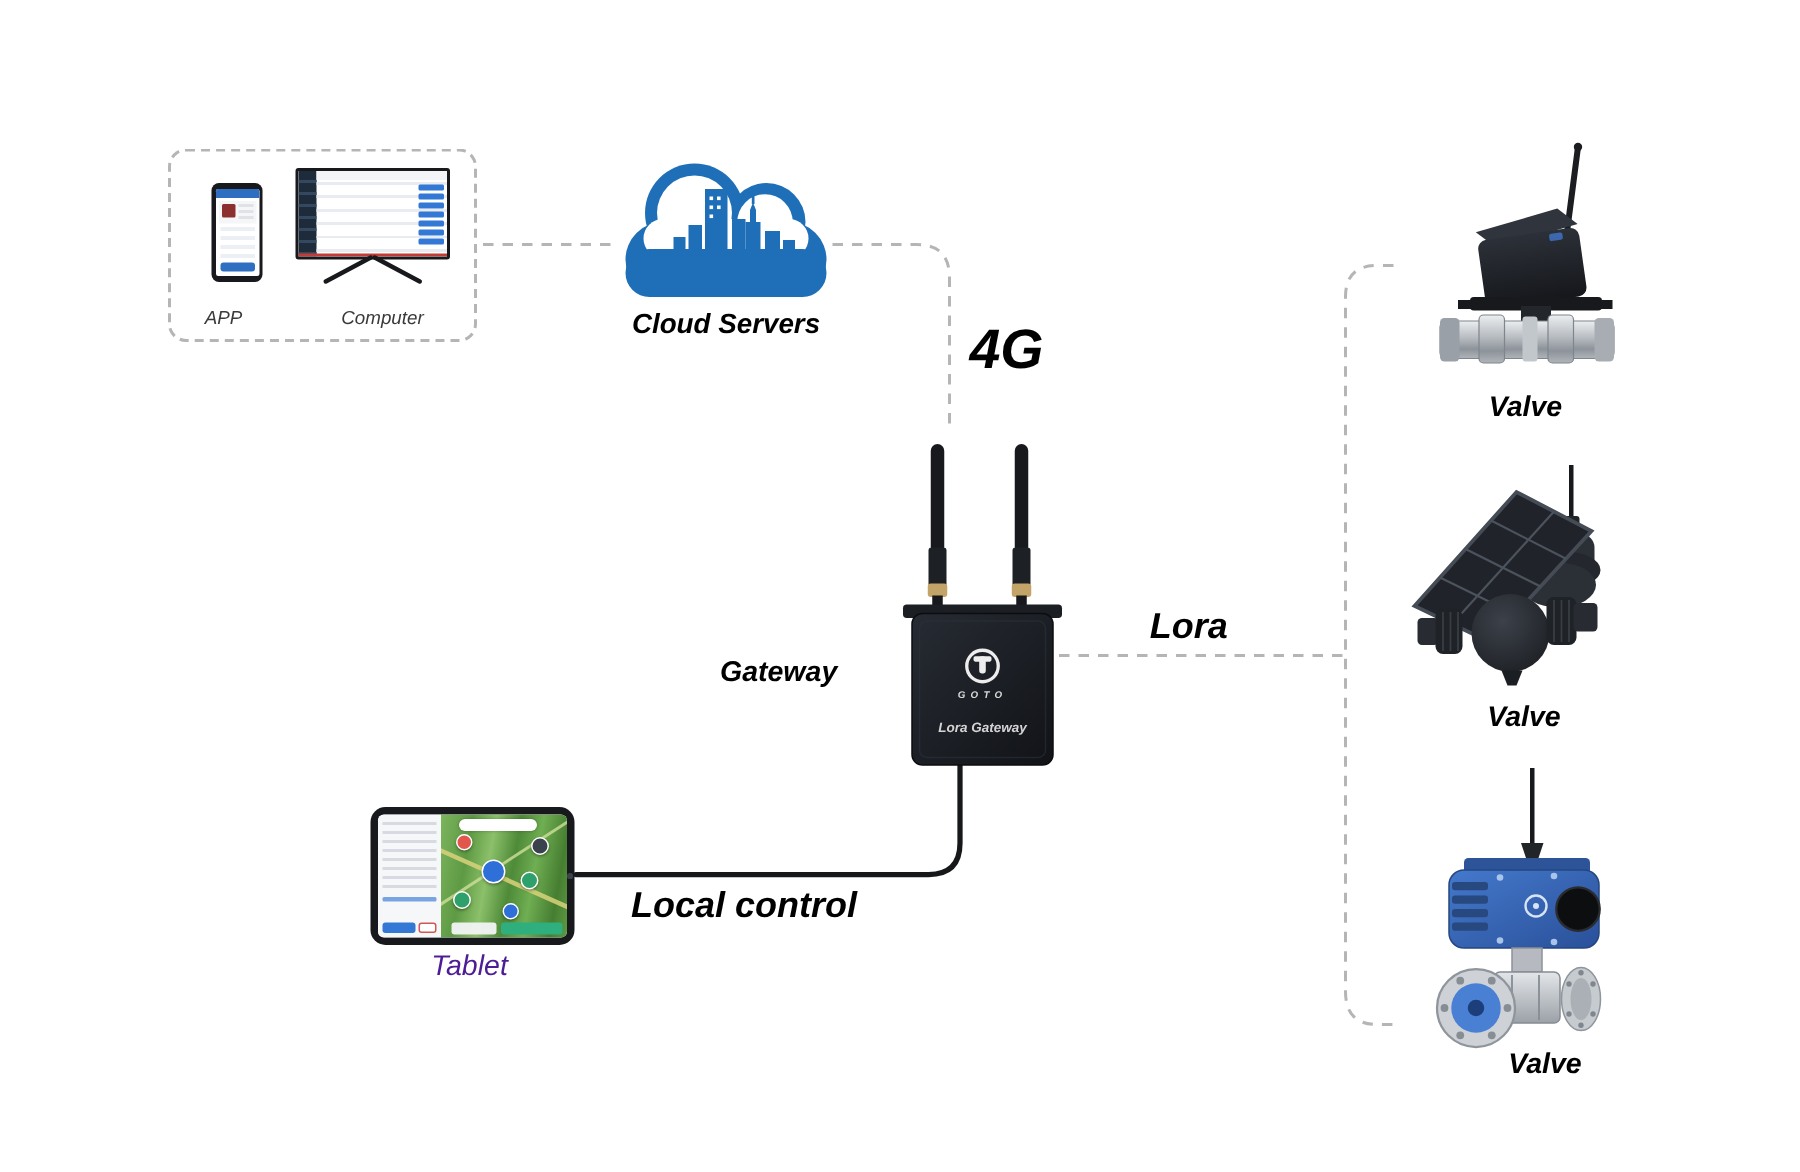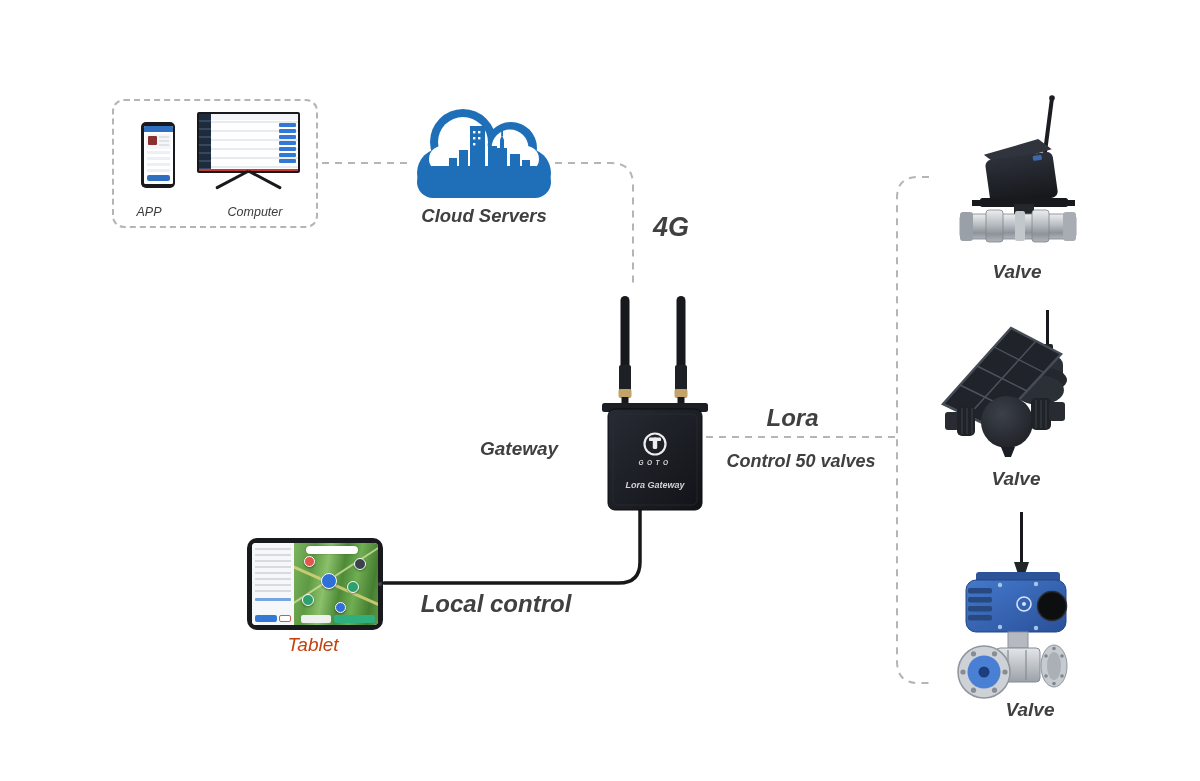--- a/index.html
+++ b/index.html
@@ -1,24 +1,24 @@
 <!DOCTYPE html>
 <html><head>
 <meta charset="utf-8">
 <style>
   html,body{margin:0;padding:0;background:#ffffff;}
   .canvas{position:relative;width:1200px;height:781px;background:#fff;overflow:hidden;
           font-family:"Liberation Sans",sans-serif;color:#262626;font-style:italic;}
   
-  .lbl{position:absolute;color:#404040;text-align:center;line-height:1.15;}
-  .lbl-big{font-size:27px;font-weight:700;}
+  .lbl{position:absolute;color:#000000;text-align:center;line-height:1.15;}
+  .lbl-big{font-size:37px;font-weight:700;}
   .lbl-mid{font-size:18px;font-weight:700;}
   .lbl-dev{font-size:19px;font-weight:700;}
   .lbl-small{font-size:12.5px;font-weight:400;color:#3a3a3a;}
-  .lbl-plain{font-size:19px;font-weight:400;color:#c2410c;}
+  .lbl-plain{font-size:19px;font-weight:400;color:#4c1d95;}
   
   .wires{position:absolute;left:0;top:0;z-index:1;}
   
   .client-box{position:absolute;left:112px;top:99px;width:206px;height:129px;
               border:2px dashed #b5b5b5;border-radius:12px;z-index:2;box-sizing:border-box;}
   
   .phone{position:absolute;left:141px;top:122px;width:34px;height:66px;background:#17191d;
          border-radius:5px;padding:4px 2.5px;box-sizing:border-box;z-index:3;}
   .ph-screen{width:100%;height:100%;background:#fff;border-radius:1.5px;display:flex;
              flex-direction:column;overflow:hidden;}
@@ -189,21 +189,20 @@
       <circle cx="55" cy="153" r="10.5" fill="none" stroke="#ededed" stroke-width="2.2"></circle>
       <rect x="49" y="146.5" width="12" height="3.6" rx="1.2" fill="#ededed"></rect>
       <rect x="52.8" y="146.5" width="4.4" height="11.5" rx="1.6" fill="#ededed"></rect>
     </g>
     <text x="55" y="174" text-anchor="middle" font-size="6.5" letter-spacing="3.5" font-weight="bold" fill="#d9d9d9" font-family="Liberation Sans, sans-serif">GOTO</text>
     <text x="55" y="197" text-anchor="middle" font-size="9" font-weight="bold" fill="#d4d4d4" font-family="Liberation Sans, sans-serif">Lora Gateway</text>
   </svg>
   <div class="lbl lbl-dev" style="left:480px;top:438px;width:122px;text-align:left;">Gateway</div>
 
   <div class="lbl" style="left:700px;top:404px;width:185px;font-size:24px;font-weight:700;">Lora</div>
-  <div class="lbl lbl-mid" style="left:706px;top:451px;width:190px;">Control 50 valves</div>
 
   <div class="lbl lbl-mid" style="left:416px;top:590px;width:160px;font-size:24px;">Local control</div>
 
   <div class="tablet">
     <div class="tab-screen">
       <div class="tab-panel">
         <div class="tab-panel-rows"></div>
         <div class="tab-hl"></div>
         <div class="tab-panel-btns">
           <span class="tpb-blue"></span>

